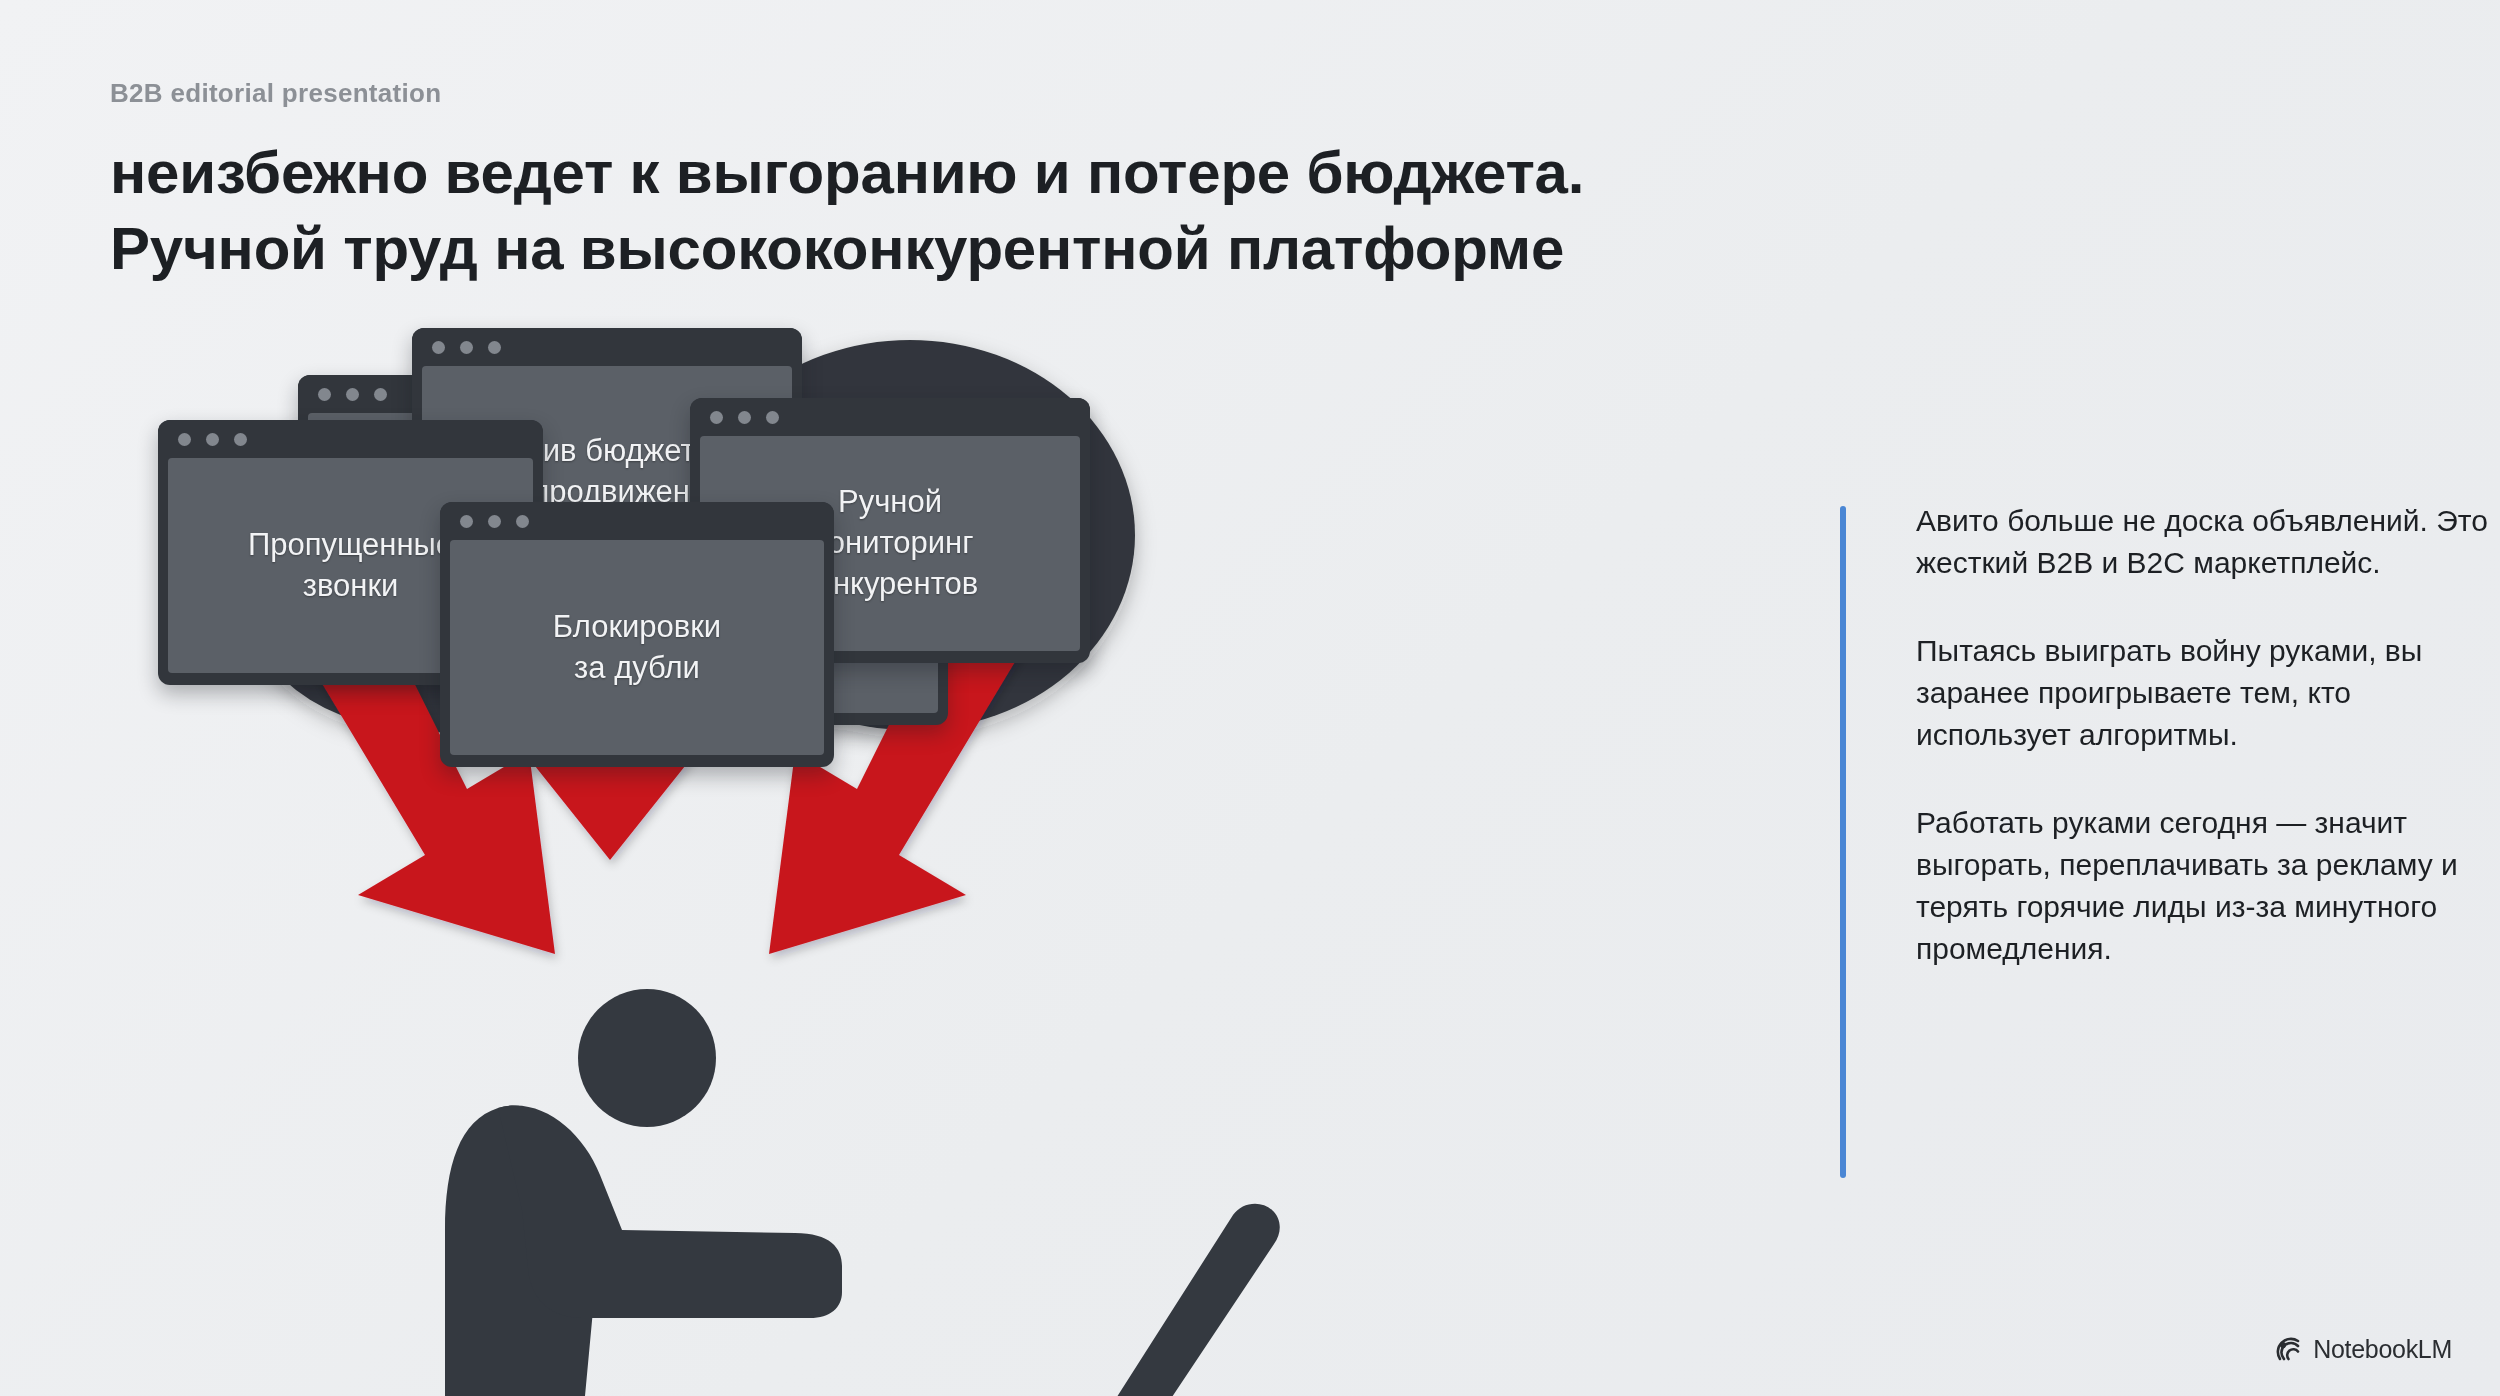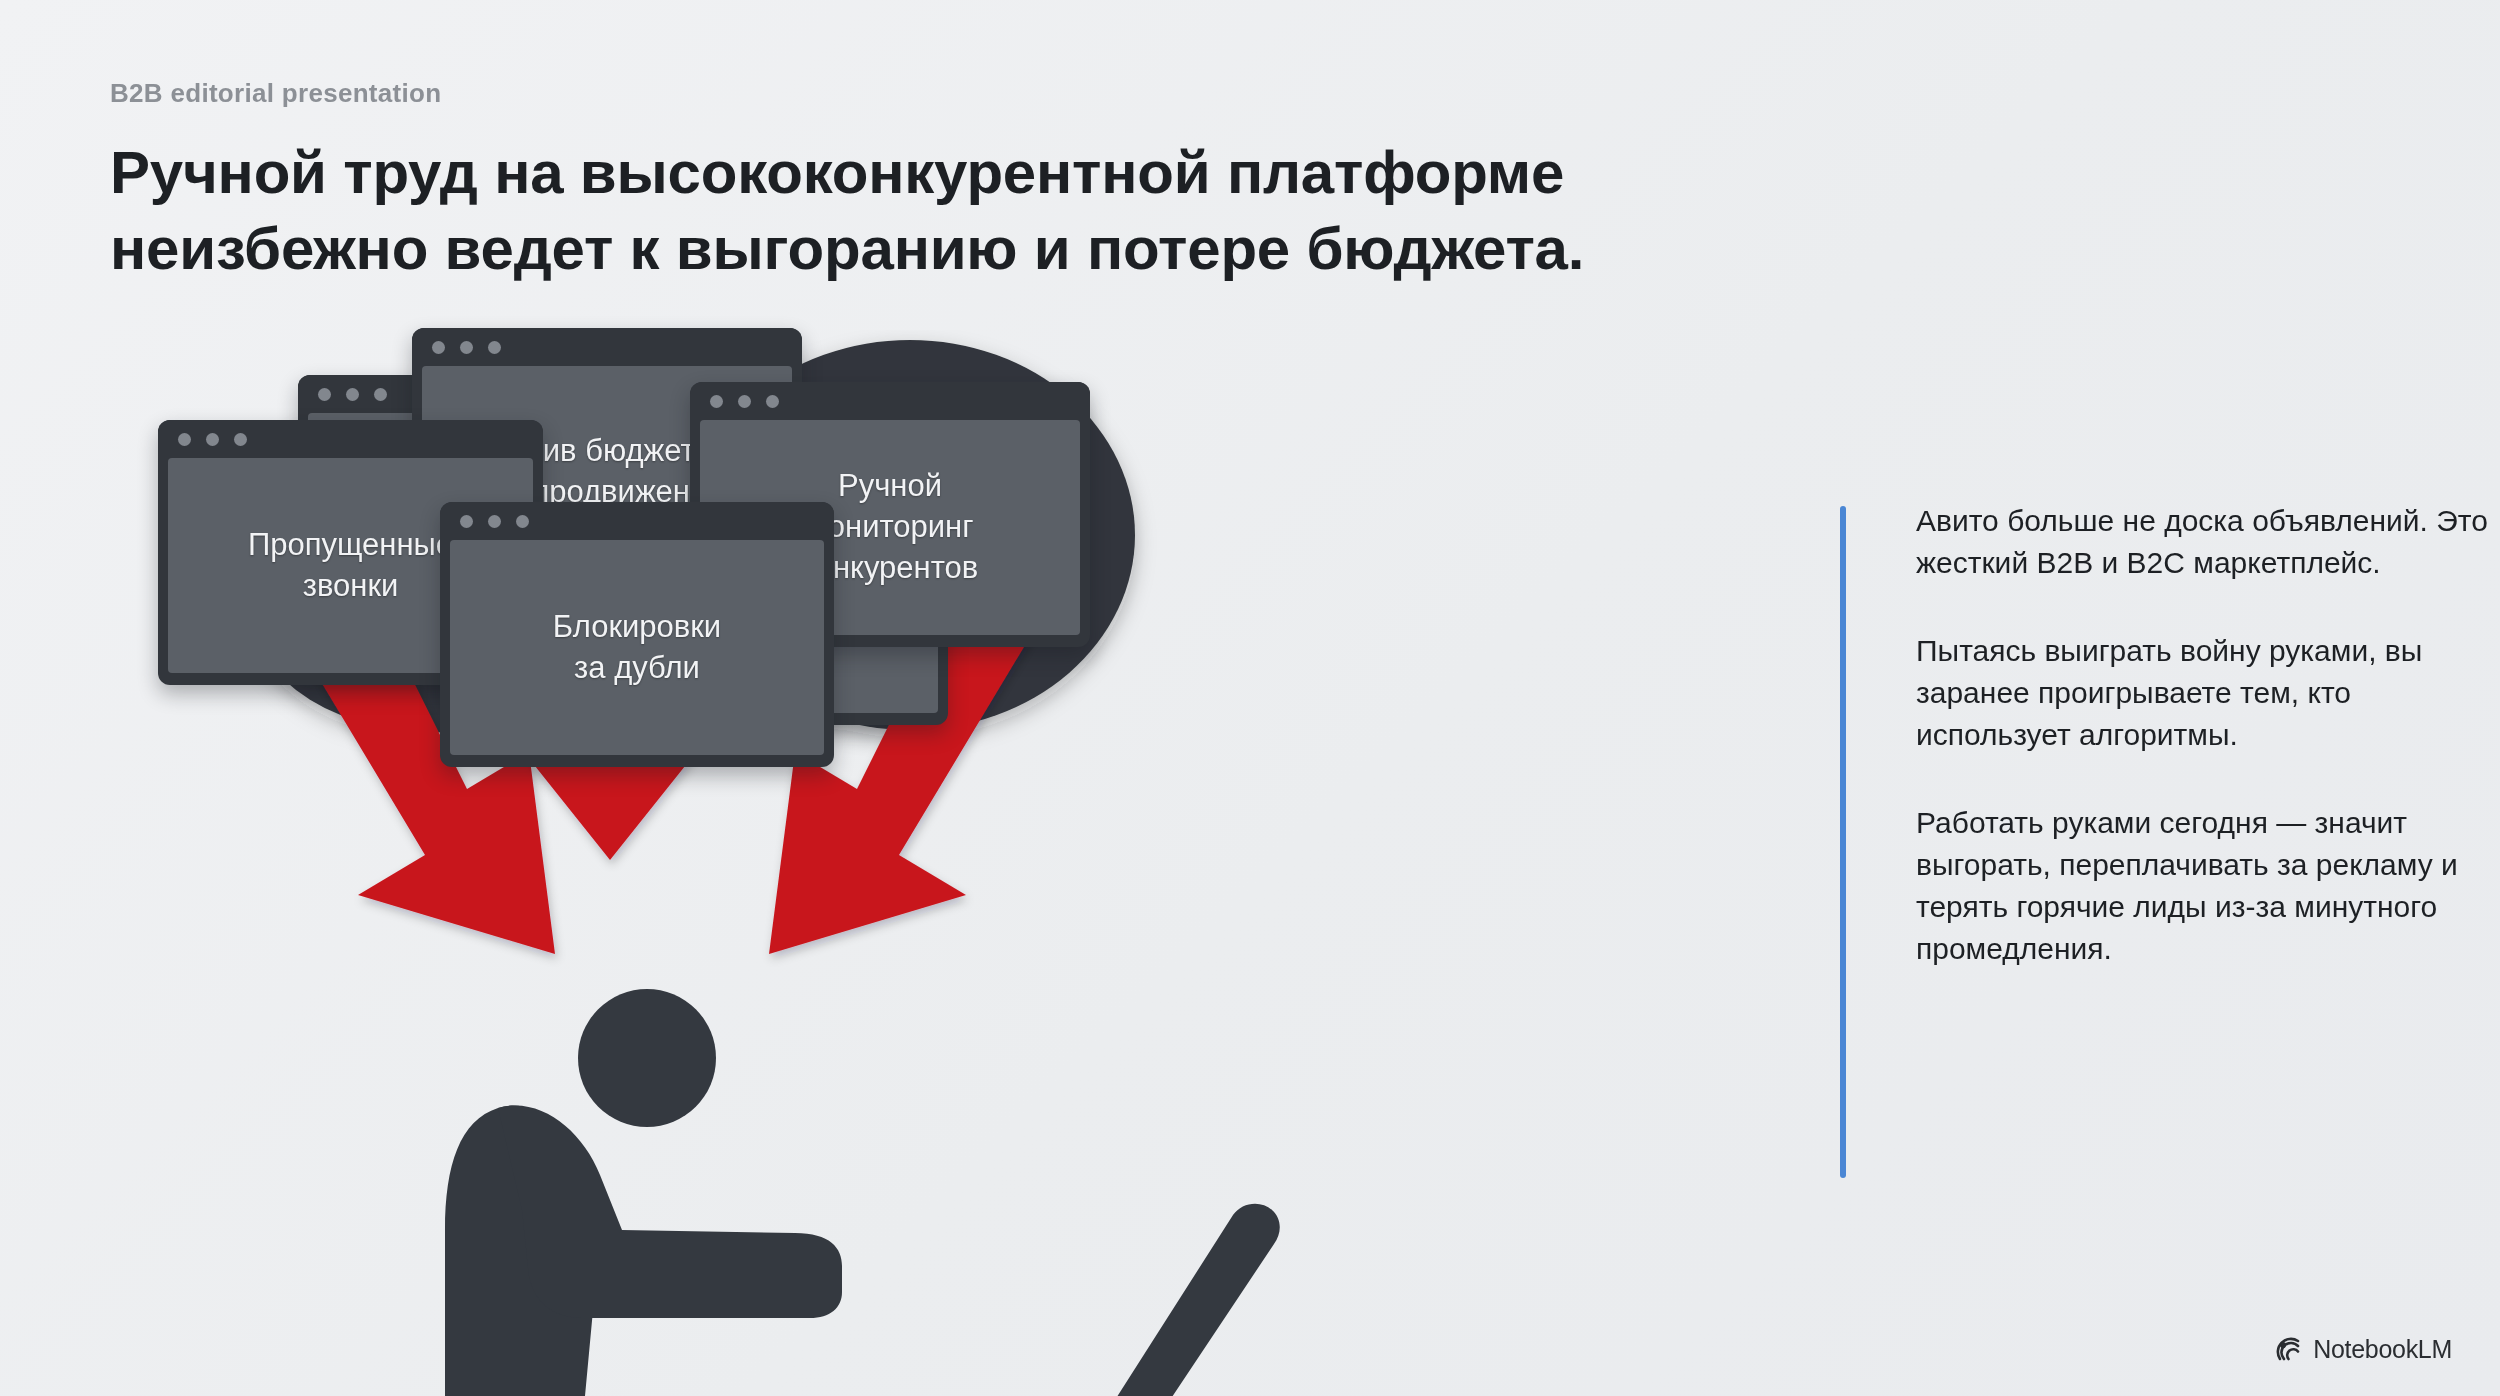--- a/index.html
+++ b/index.html
@@ -101,21 +101,21 @@
     padding: 0 14px;
     text-shadow: 0 1px 2px rgba(0,0,0,0.35);
   }
 
   
   #win-ghost-a { left: 168px; top: 45px; width: 420px; height: 300px; z-index: 2; }
   #win-ghost-b { left: 418px; top: 95px; width: 400px; height: 300px; z-index: 2; }
   #win-budget  { left: 282px; top: -2px;  width: 390px; height: 262px; z-index: 6; }
   #win-calls   { left: 28px;  top: 90px;  width: 385px; height: 265px; z-index: 7; }
   #win-dubli   { left: 310px; top: 172px; width: 394px; height: 265px; z-index: 8; }
-  #win-monitor { left: 560px; top: 52px;  width: 400px; height: 265px; z-index: 7; }
+  #win-monitor { left: 560px; top: 68px;  width: 400px; height: 265px; z-index: 7; }
 
   
   #side {
     position: absolute;
     left: 1840px;
     top: 500px;
     width: 580px;
     padding-left: 76px;
   }
   #side-rule {
@@ -153,22 +153,22 @@
   }
 </style>
 </head>
 <body>
 
 <div id="slide">
 
   <div id="header">
     <p id="eyebrow">B2B editorial presentation</p>
     <h1 id="title">
+      <span class="tline">неизбежно ведет к выгоранию и потере бюджета.</span>
       <span class="tline">Ручной труд на высококонкурентной платформе</span>
-      <span class="tline">неизбежно ведет к выгоранию и потере бюджета.</span>
     </h1>
   </div>
 
   <div id="diagram">
 
     <svg id="diagram-svg" viewBox="0 0 1620 1066" preserveAspectRatio="none">
       <defs>
         <filter id="softShadow" x="-20%" y="-20%" width="150%" height="150%">
           <feDropShadow dx="0" dy="8" stdDeviation="10" flood-color="#141820" flood-opacity="0.28"></feDropShadow>
         </filter>

